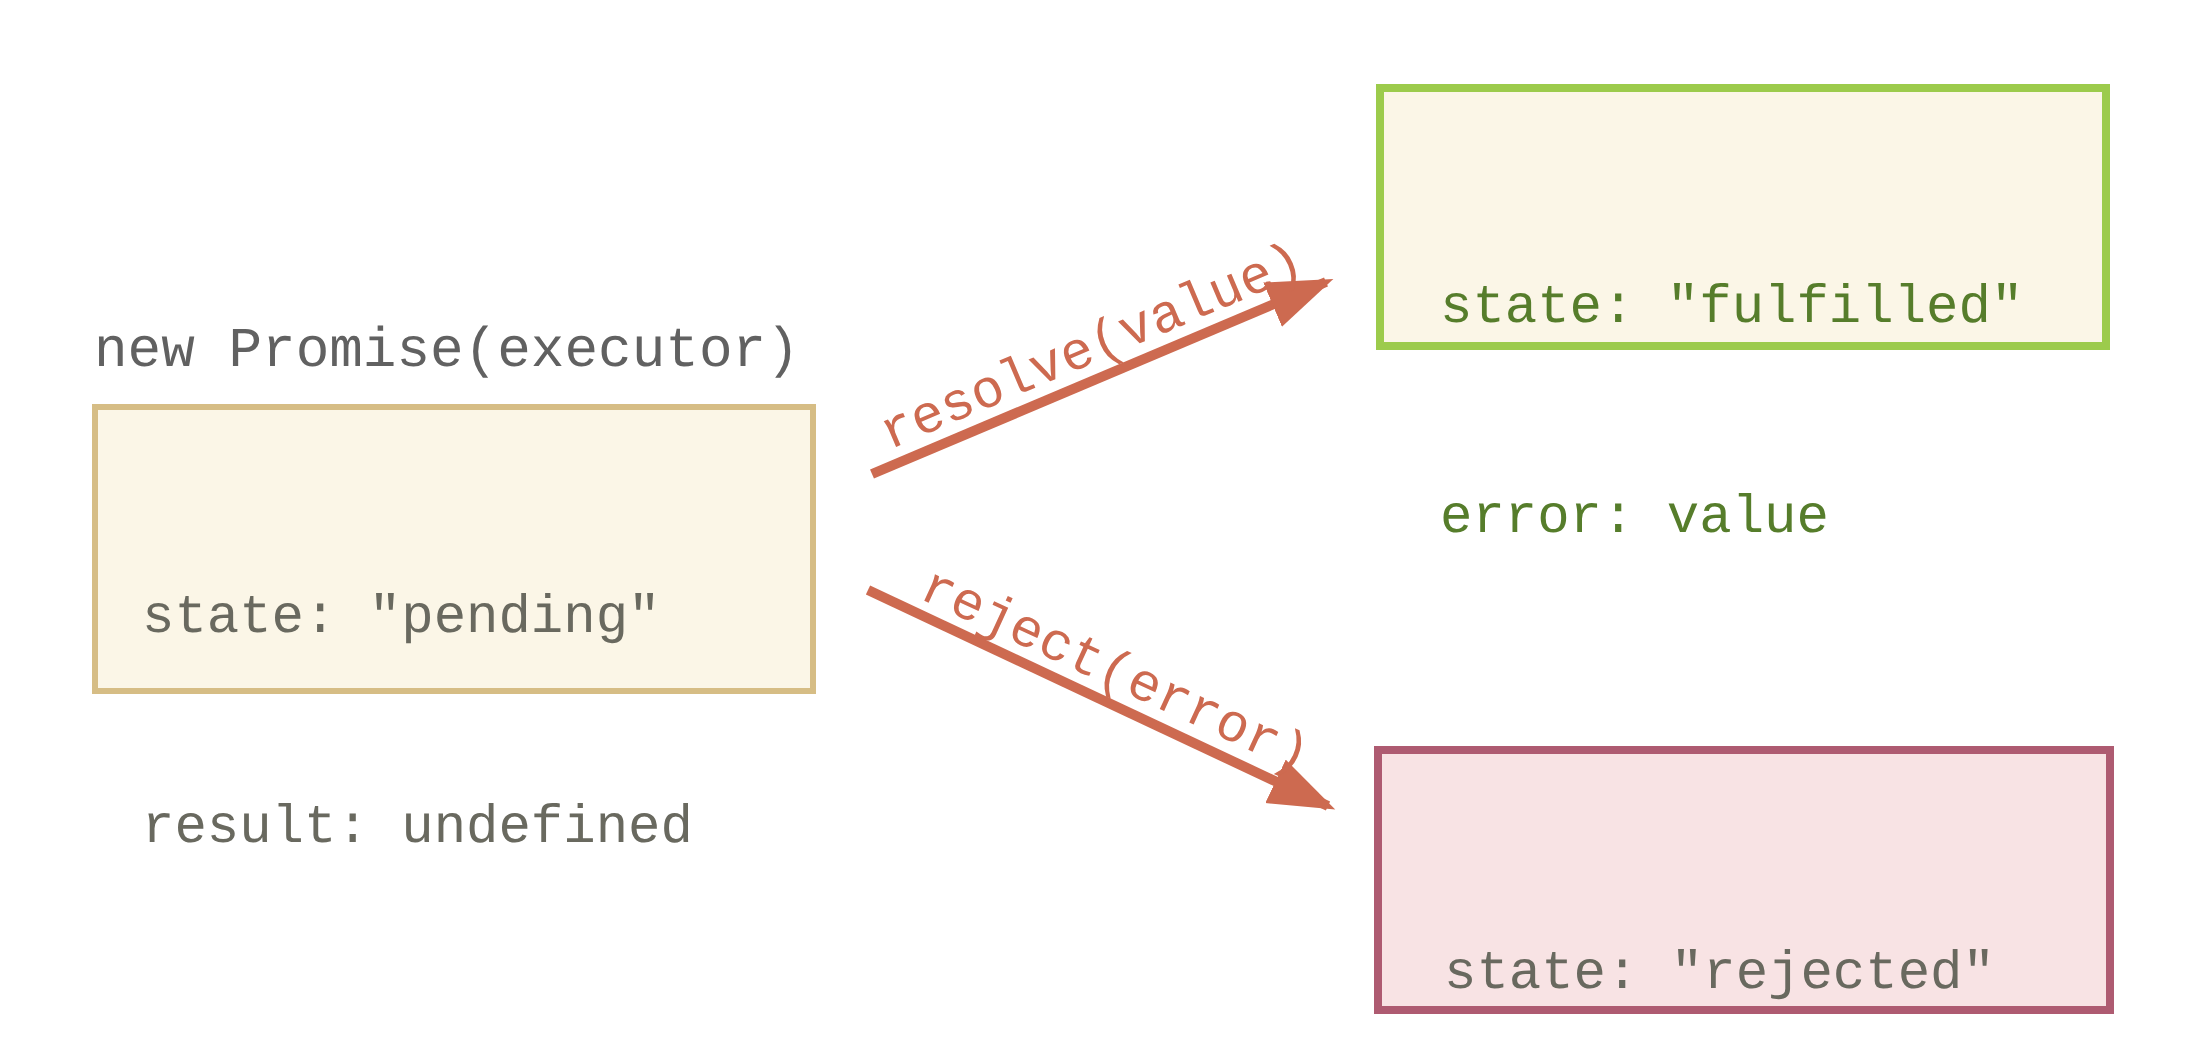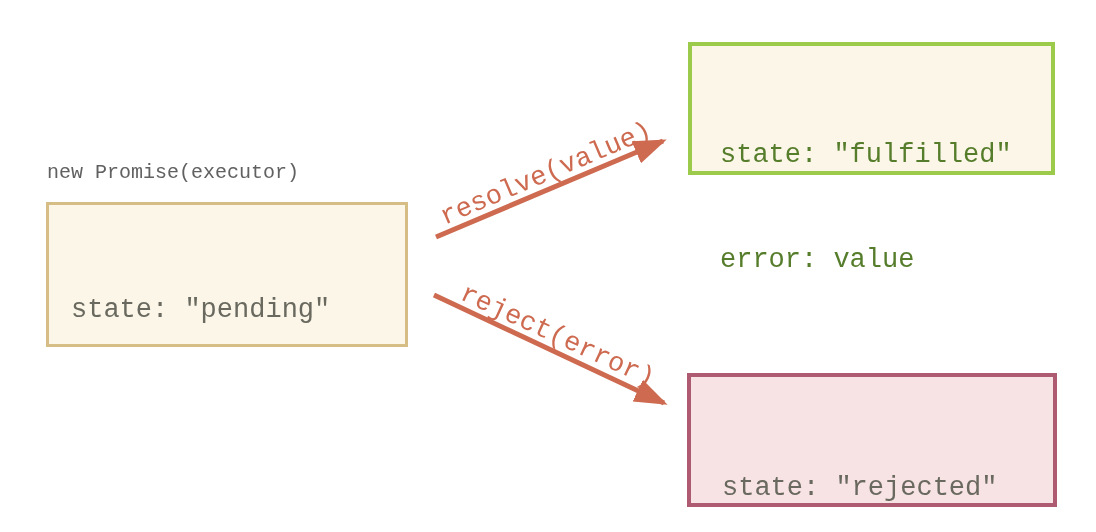--- a/index.html
+++ b/index.html
@@ -17,21 +17,21 @@
   }
   *{margin:0;padding:0;box-sizing:border-box;}
   html,body{background:#ffffff;}
   body{
     width:1096px;height:532px;position:relative;overflow:hidden;
     font-family:"Liberation Mono","DejaVu Sans Mono",monospace;
   }
   .stage{position:absolute;inset:0;width:1096px;height:532px;}
   .creation-label{
     position:absolute;left:47px;top:161px;
-    font-size:20px;color:var(--label-text);white-space:pre;
+    font-size:28px;color:var(--label-text);white-space:pre;
   }
   .state-box{
     position:absolute;white-space:pre;
     font-size:27px;line-height:35px;
   }
   .state-box.pending{
     left:46px;top:202px;width:362px;height:145px;
     background:var(--pending-bg);
     border:3px solid var(--pending-border);
     color:var(--pending-text);
@@ -62,20 +62,21 @@
 </style>
 </head>
 <body>
 
 <div class="stage">
 
   <div class="creation-label">new Promise(executor)</div>
 
   <div class="state-box pending">
     <div>state: "pending"</div>
+    <div>result: undefined</div>
   </div>
 
   <div class="state-box fulfilled">
     <div>state: "fulfilled"</div>
     <div>error: value</div>
   </div>
 
   <div class="state-box rejected">
     <div>state: "rejected"</div>
     

